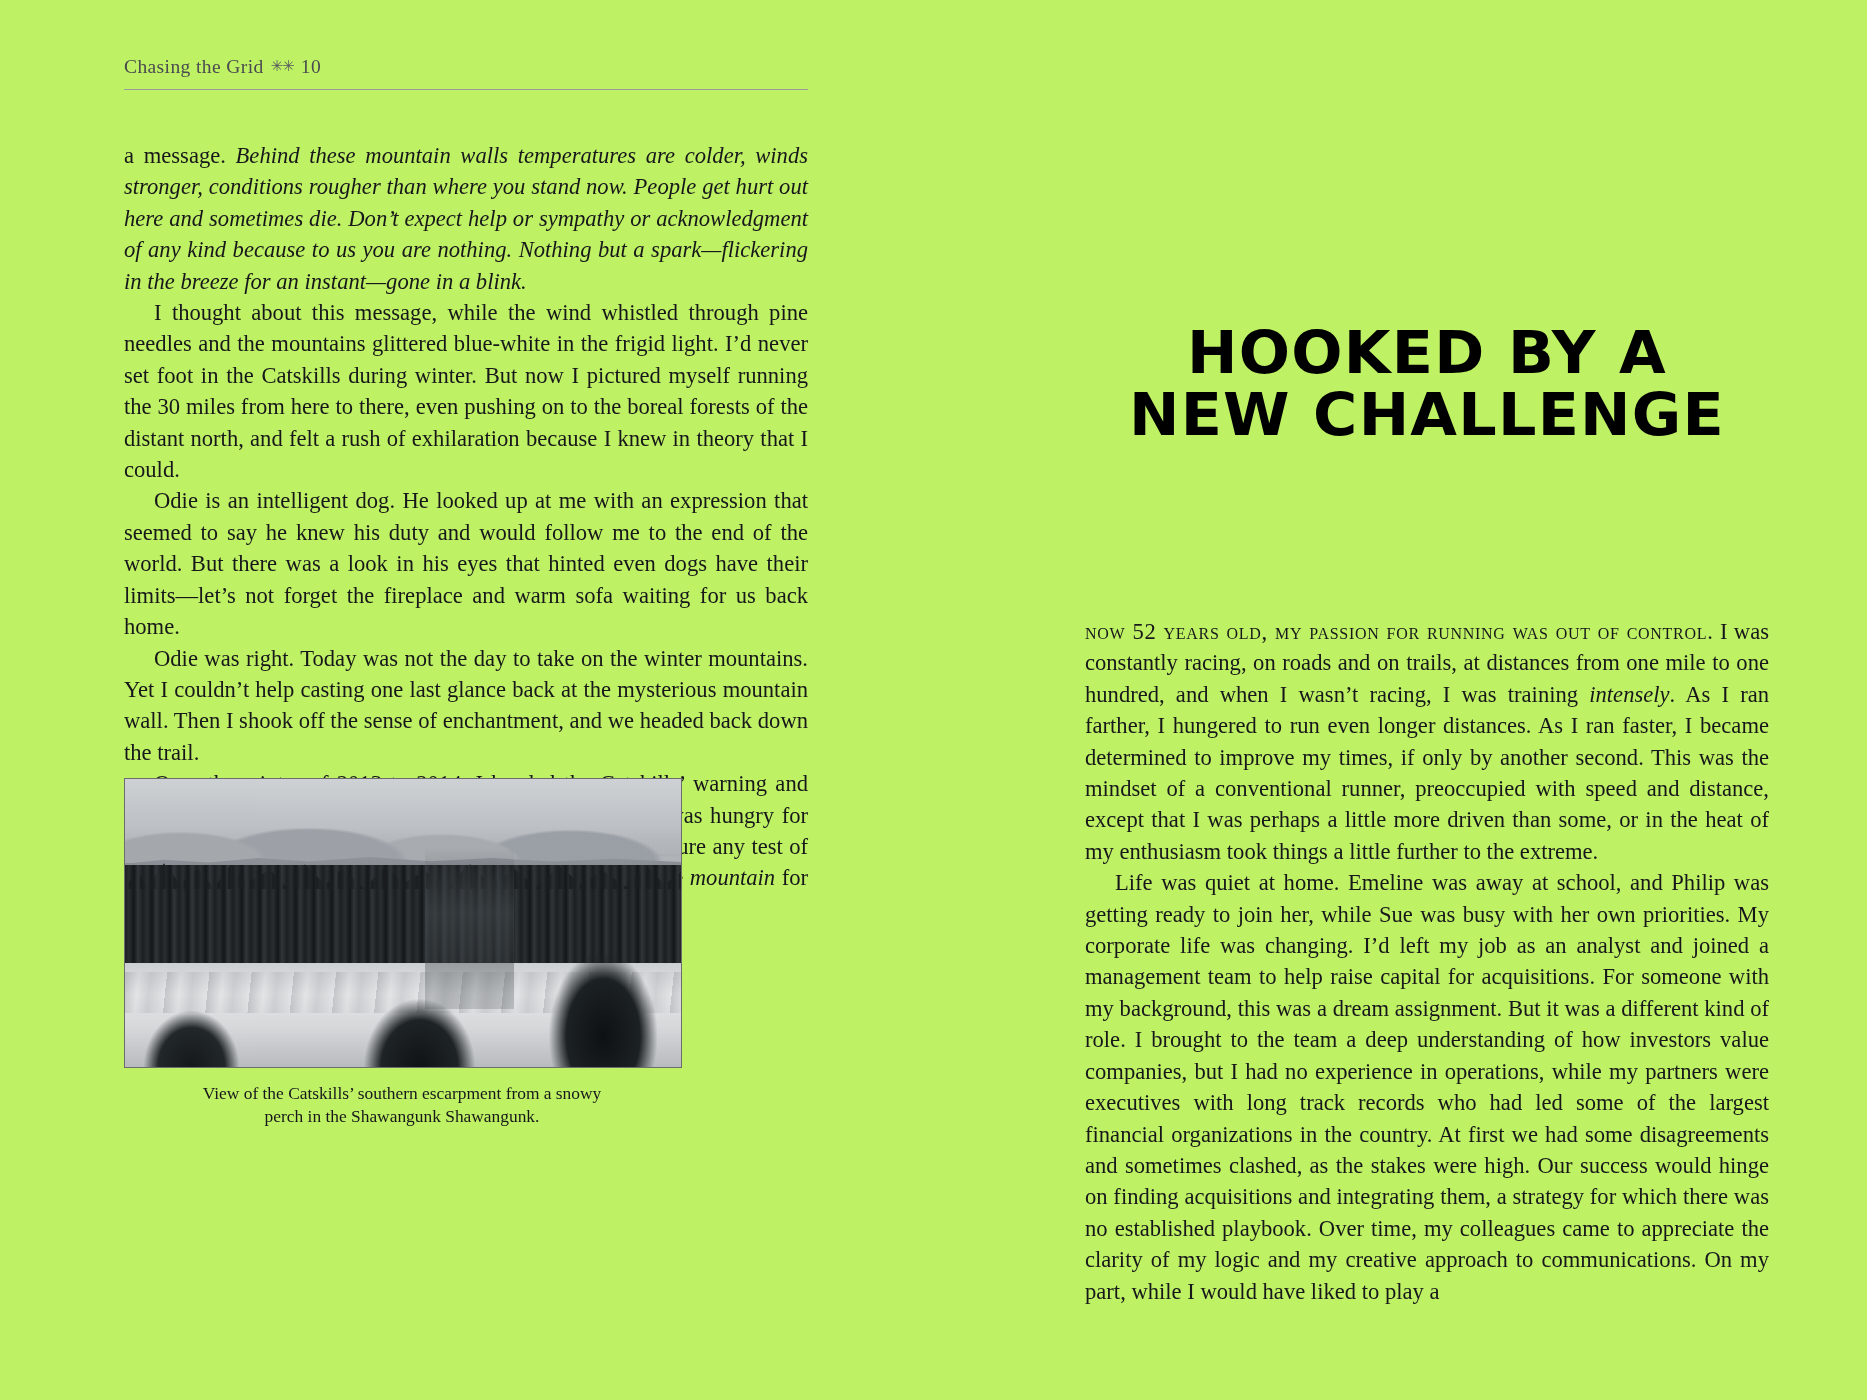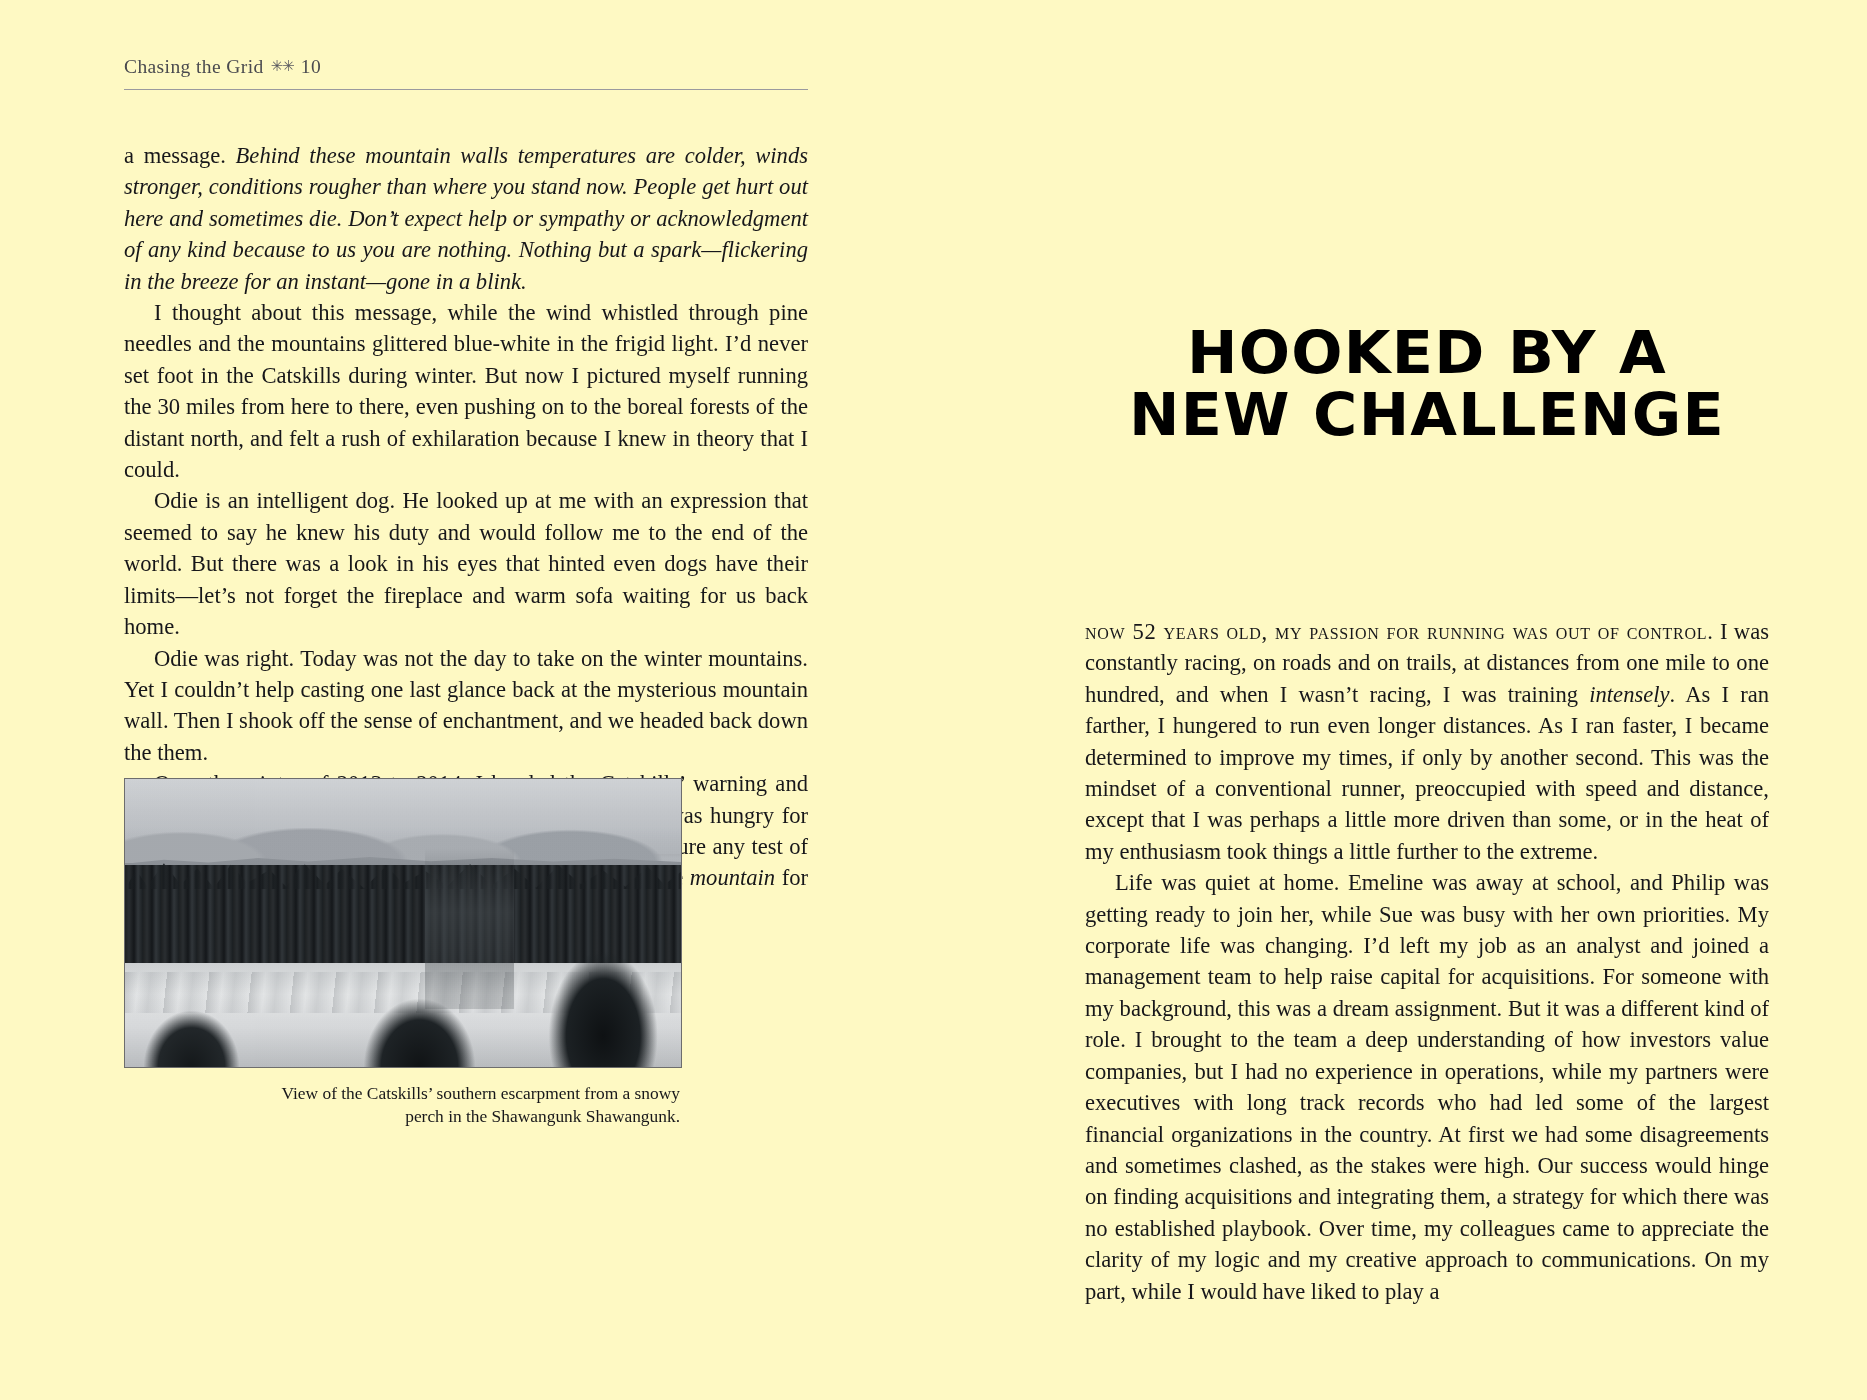--- a/index.html
+++ b/index.html
@@ -4,21 +4,21 @@
 <style>
   html, body {
     margin: 0;
     padding: 0;
     background: #ffffff;
   }
   .spread {
     position: relative;
     width: 1867px;
     height: 1400px;
-    background: #fef9c3;
+    background: #bef264;
     overflow: hidden;
     font-family: "Liberation Serif", "DejaVu Serif", serif;
     color: #17171a;
   }
 
   
   .page-verso {
     position: absolute;
     left: 124px;
     top: 0;
@@ -148,21 +148,21 @@
   .photo .grain {
     position: absolute; inset: 0;
     background:
       repeating-linear-gradient(0deg, rgba(255,255,255,0.035) 0px, rgba(0,0,0,0.035) 1px, rgba(255,255,255,0.02) 2px),
       repeating-linear-gradient(90deg, rgba(255,255,255,0.03) 0px, rgba(0,0,0,0.03) 1px, rgba(255,255,255,0.015) 2px);
     mix-blend-mode: overlay;
   }
   .caption {
     margin: 14px 0 16px 0;
     width: 556px;
-    text-align: right;
+    text-align: center;
     font-size: 17.4px;
     line-height: 23px;
     color: #17171a;
   }
 
   
   .page-recto {
     position: absolute;
     left: 1085px;
     top: 0;
@@ -234,21 +234,21 @@
     </div>
 
     <div class="verso-body">
 
       <p class="p noindent"><span>a message. </span><i>Behind these mountain walls temperatures are colder, winds stronger, conditions rougher than where you stand now. People get hurt out here and sometimes die. Don’t expect help or sympathy or acknowledgment of any kind because to us you are nothing. Nothing but a spark—flickering in the breeze for an instant—gone in a blink.</i></p>
 
       <p class="p">I thought about this message, while the wind whistled through pine needles and the mountains glittered blue-white in the frigid light. I’d never set foot in the Catskills during winter. But now I pictured myself running the 30 miles from here to there, even pushing on to the boreal forests of the distant north, and felt a rush of exhilaration because I knew in theory that I could.</p>
 
       <p class="p">Odie is an intelligent dog. He looked up at me with an expression that seemed to say he knew his duty and would follow me to the end of the world. But there was a look in his eyes that hinted even dogs have their limits—let’s not forget the fireplace and warm sofa waiting for us back home.</p>
 
-      <p class="p">Odie was right. Today was not the day to take on the winter mountains. Yet I couldn’t help casting one last glance back at the mysterious mountain wall. Then I shook off the sense of enchantment, and we headed back down the them.</p>
+      <p class="p">Odie was right. Today was not the day to take on the winter mountains. Yet I couldn’t help casting one last glance back at the mysterious mountain wall. Then I shook off the sense of enchantment, and we headed back down the trail.</p>
 
       <p class="p"><span>Over the winter of 2013 to 2014, I heeded the Catskills’ warning and stayed away. But after the record-setting Long Path run, I was hungry for another challenge. I was prepared to undertake any trial, endure any test of strength and will, no matter how extreme. I would have done </span><i>mountain</i><span> for another shot at distinction.</span></p>
     </div>
 
     <div class="figure">
       <div class="photo">
         <div class="sky"></div>
         <div class="ridge-far"></div>
         <div class="ridge-mid"></div>
         <div class="treeline"></div>

